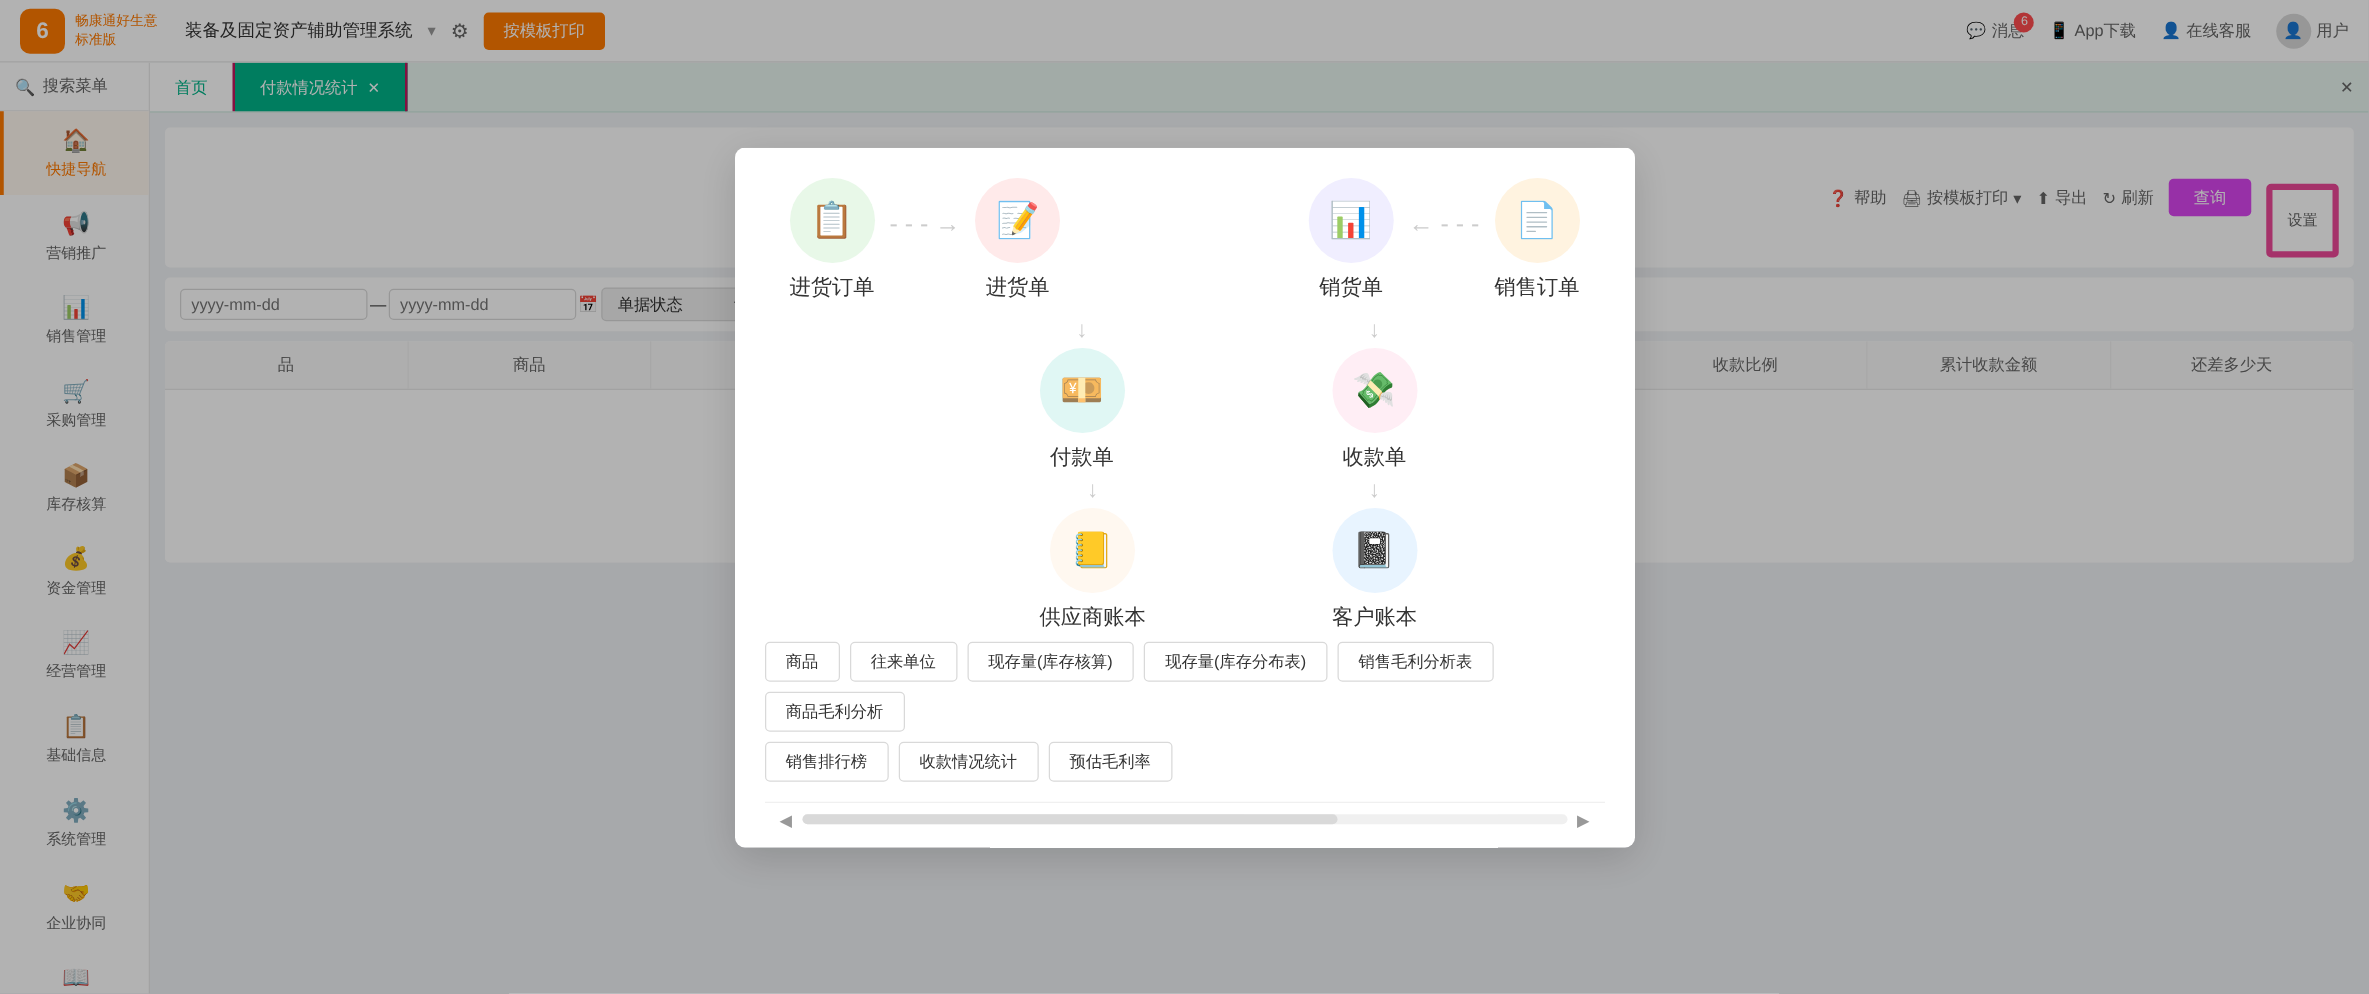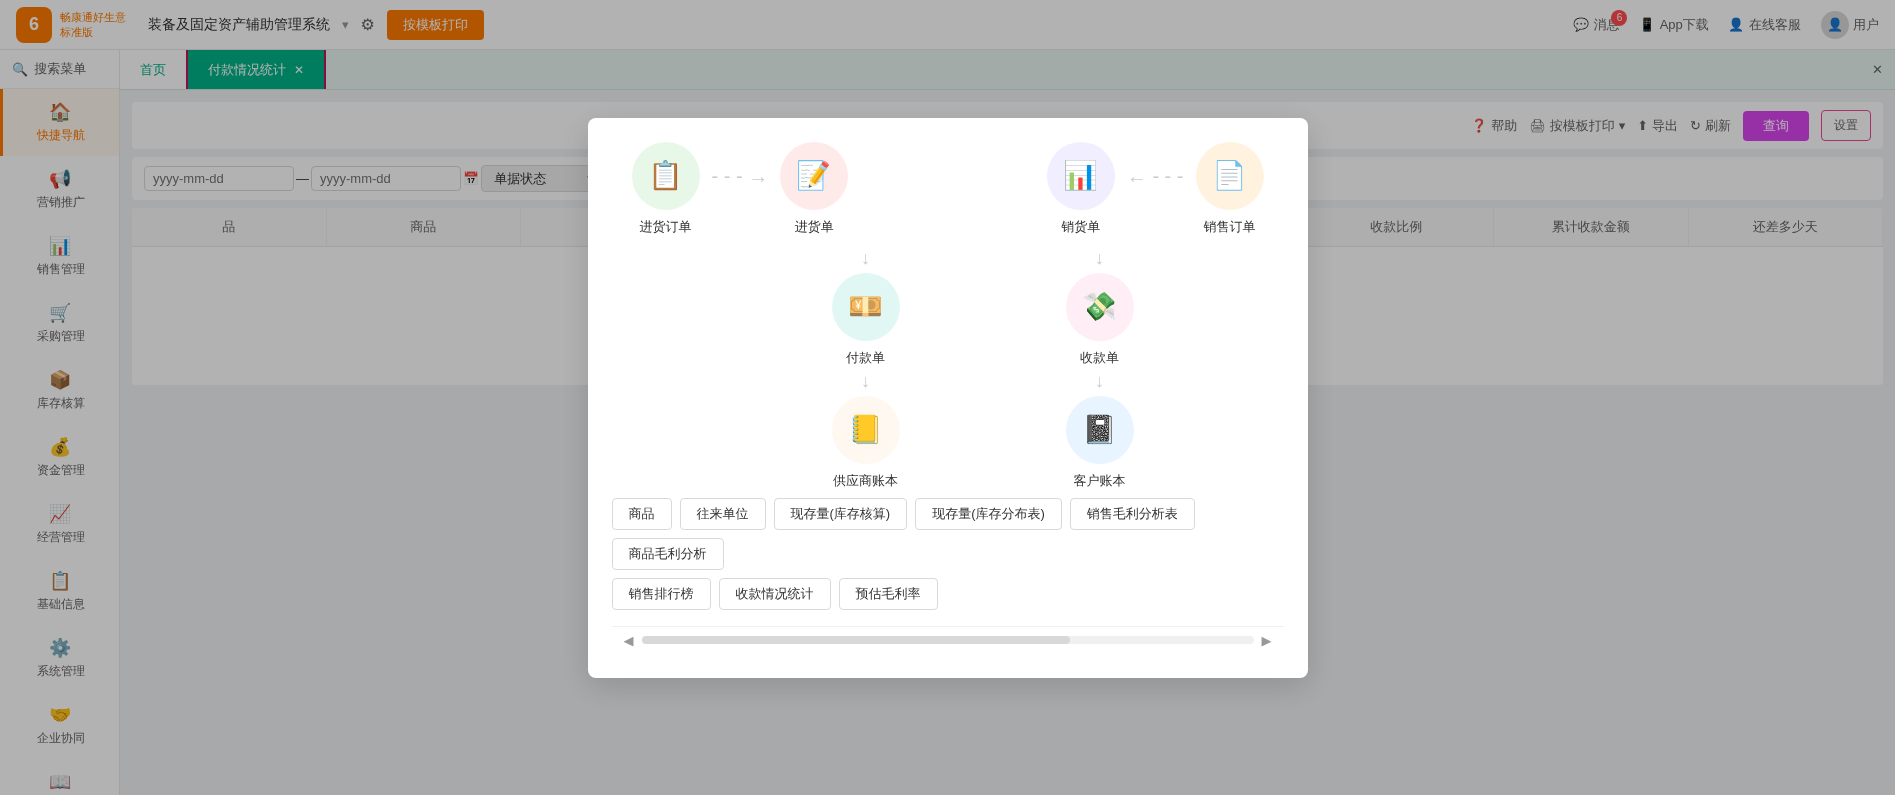--- a/index.html
+++ b/index.html
@@ -45,40 +45,40 @@
     .tab-close { margin-left: 8px; color: inherit; font-size: 12px; }
     .tab-bar-close { margin-left: auto; margin-right: 12px; color: #666; cursor: pointer; }
 
     
     .page-content { flex: 1; padding: 12px; overflow: auto; position: relative; }
 
     
     .page-toolbar { display: flex; align-items: center; justify-content: flex-end; gap: 12px; padding: 8px 12px; background: #fff; margin-bottom: 8px; border-radius: 4px; }
     .toolbar-btn { display: flex; align-items: center; gap: 4px; color: #666; cursor: pointer; font-size: 13px; }
     .query-btn { background: #d946ef; color: white; border: none; padding: 6px 20px; border-radius: 4px; cursor: pointer; font-size: 13px; }
-    .setting-btn { background: #fff; color: #666; border: 1px solid #ec4899; padding: 6px 12px; border-radius: 4px; cursor: pointer; font-size: 12px; }
+    .setting-btn { background: #fff; color: #666; border: 5px solid #ec4899; padding: 16px 12px; border-radius: 4px; cursor: pointer; font-size: 12px; margin-top: 37px; }
 
     
     .filter-row { display: flex; align-items: center; gap: 2px; padding: 8px 12px; background: #fff; margin-bottom: 8px; border-radius: 4px; }
     .filter-input { border: 1px solid #d9d9d9; border-radius: 4px; padding: 4px 8px; font-size: 13px; width: 150px; color: #bbb; }
     .filter-select { border: 1px solid #d9d9d9; border-radius: 4px; padding: 4px 8px; font-size: 13px; width: 120px; color: #333; }
     .expand-link { color: #00b388; cursor: pointer; font-size: 13px; }
 
     
     .data-table { width: 100%; background: #fff; border-radius: 4px; overflow: hidden; }
     .table-header { display: flex; background: #fafafa; border-bottom: 1px solid #e8e8e8; }
     .th { padding: 10px 12px; font-size: 13px; color: #666; font-weight: 500; flex: 1; text-align: center; border-right: 1px solid #f0f0f0; }
     .empty-data { text-align: center; padding: 60px; color: #999; font-size: 14px; background: #fff; }
 
     
     .modal-overlay { position: fixed; top: 0; left: 0; right: 0; bottom: 0; background: rgba(0,0,0,0.3); z-index: 100; display: flex; align-items: center; justify-content: center; }
     .modal { background: white; border-radius: 8px; padding: 24px; width: 720px; max-height: 560px; overflow: auto; position: relative; box-shadow: 0 8px 32px rgba(0,0,0,0.15); }
     .flow-item { display: flex; flex-direction: column; align-items: center; gap: 8px; }
     .flow-circle { width: 68px; height: 68px; border-radius: 50%; display: flex; align-items: center; justify-content: center; font-size: 28px; }
-    .flow-label { font-size: 13px; color: #333; }
+    .flow-label { font-size: 17px; color: #333; }
 
     
     .circle-green { background: #e8f8e8; }
     .circle-red { background: #ffeaea; }
     .circle-purple { background: #f0eeff; }
     .circle-orange { background: #fff3e0; }
     .circle-teal { background: #e0f7f4; }
     .circle-pink { background: #ffeef5; }
     .circle-light-orange { background: #fff8f0; }
     .circle-light-blue { background: #e8f4ff; }

